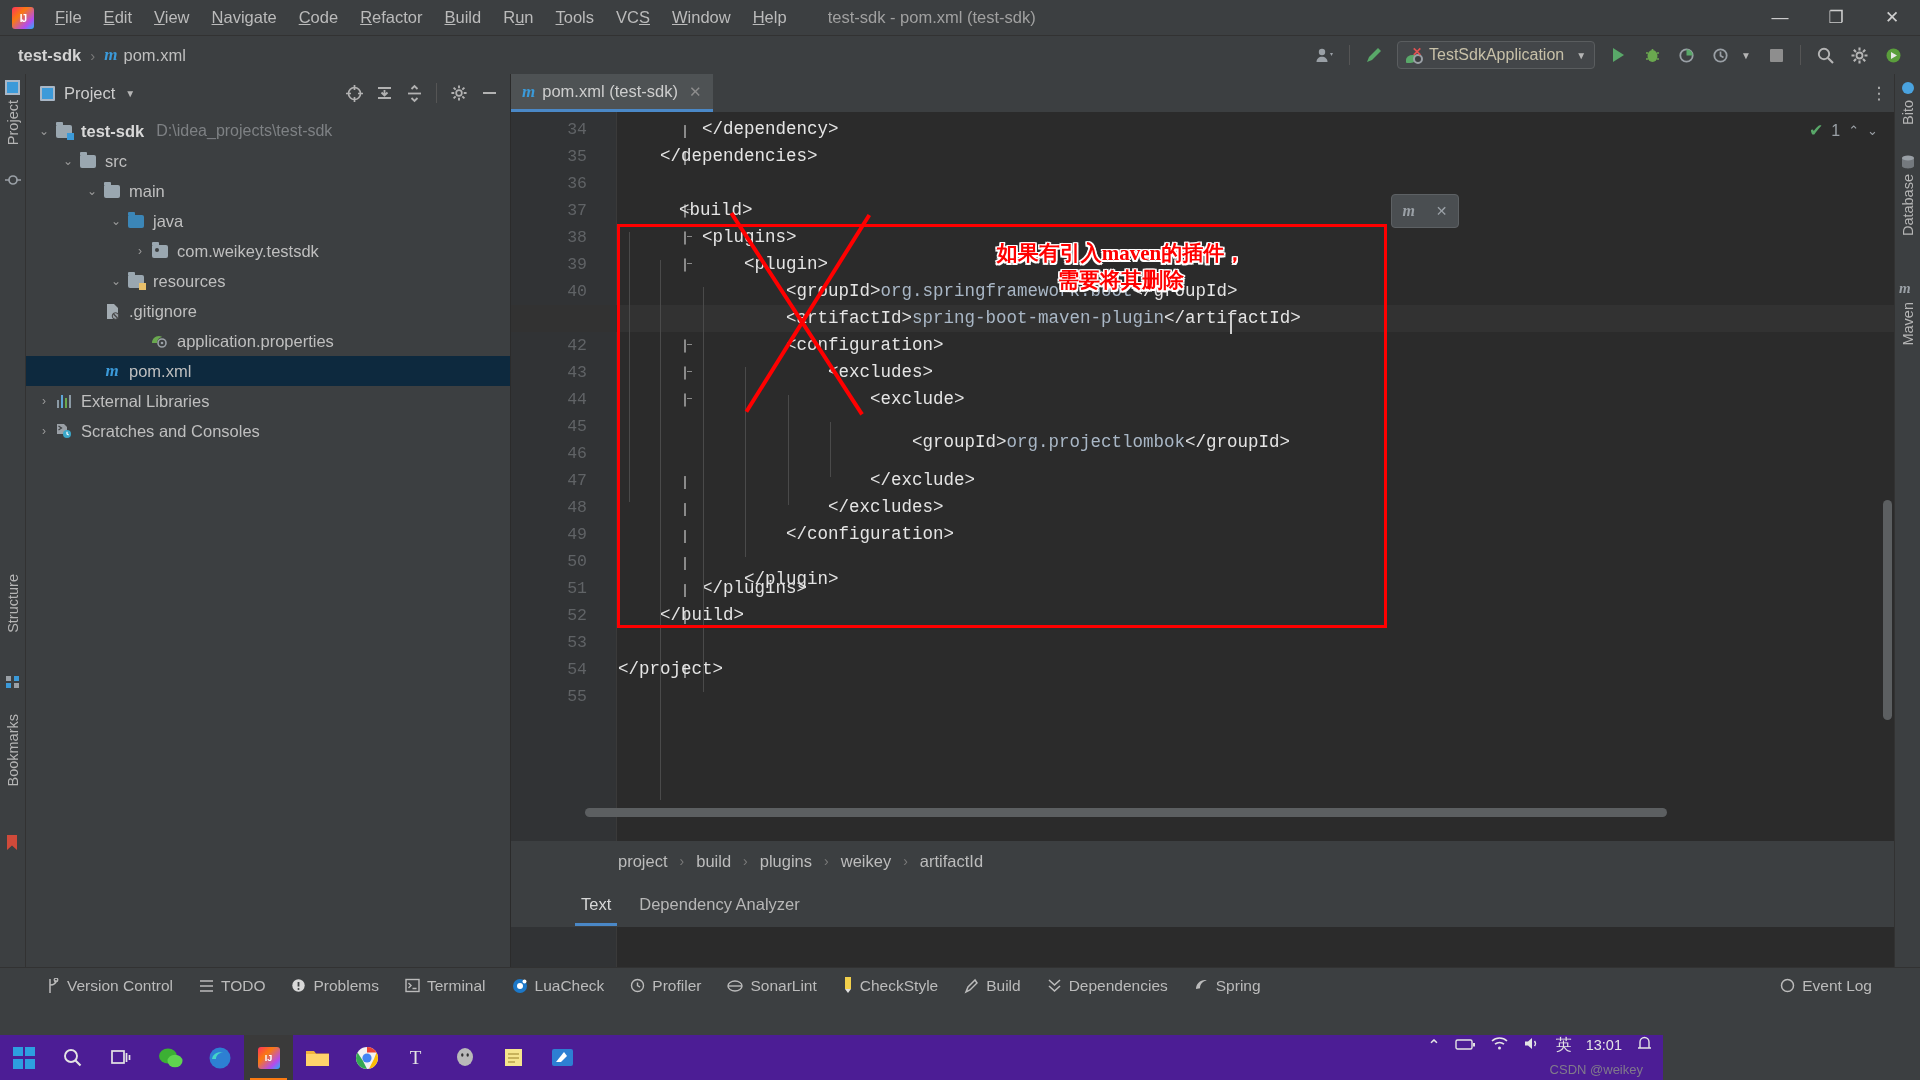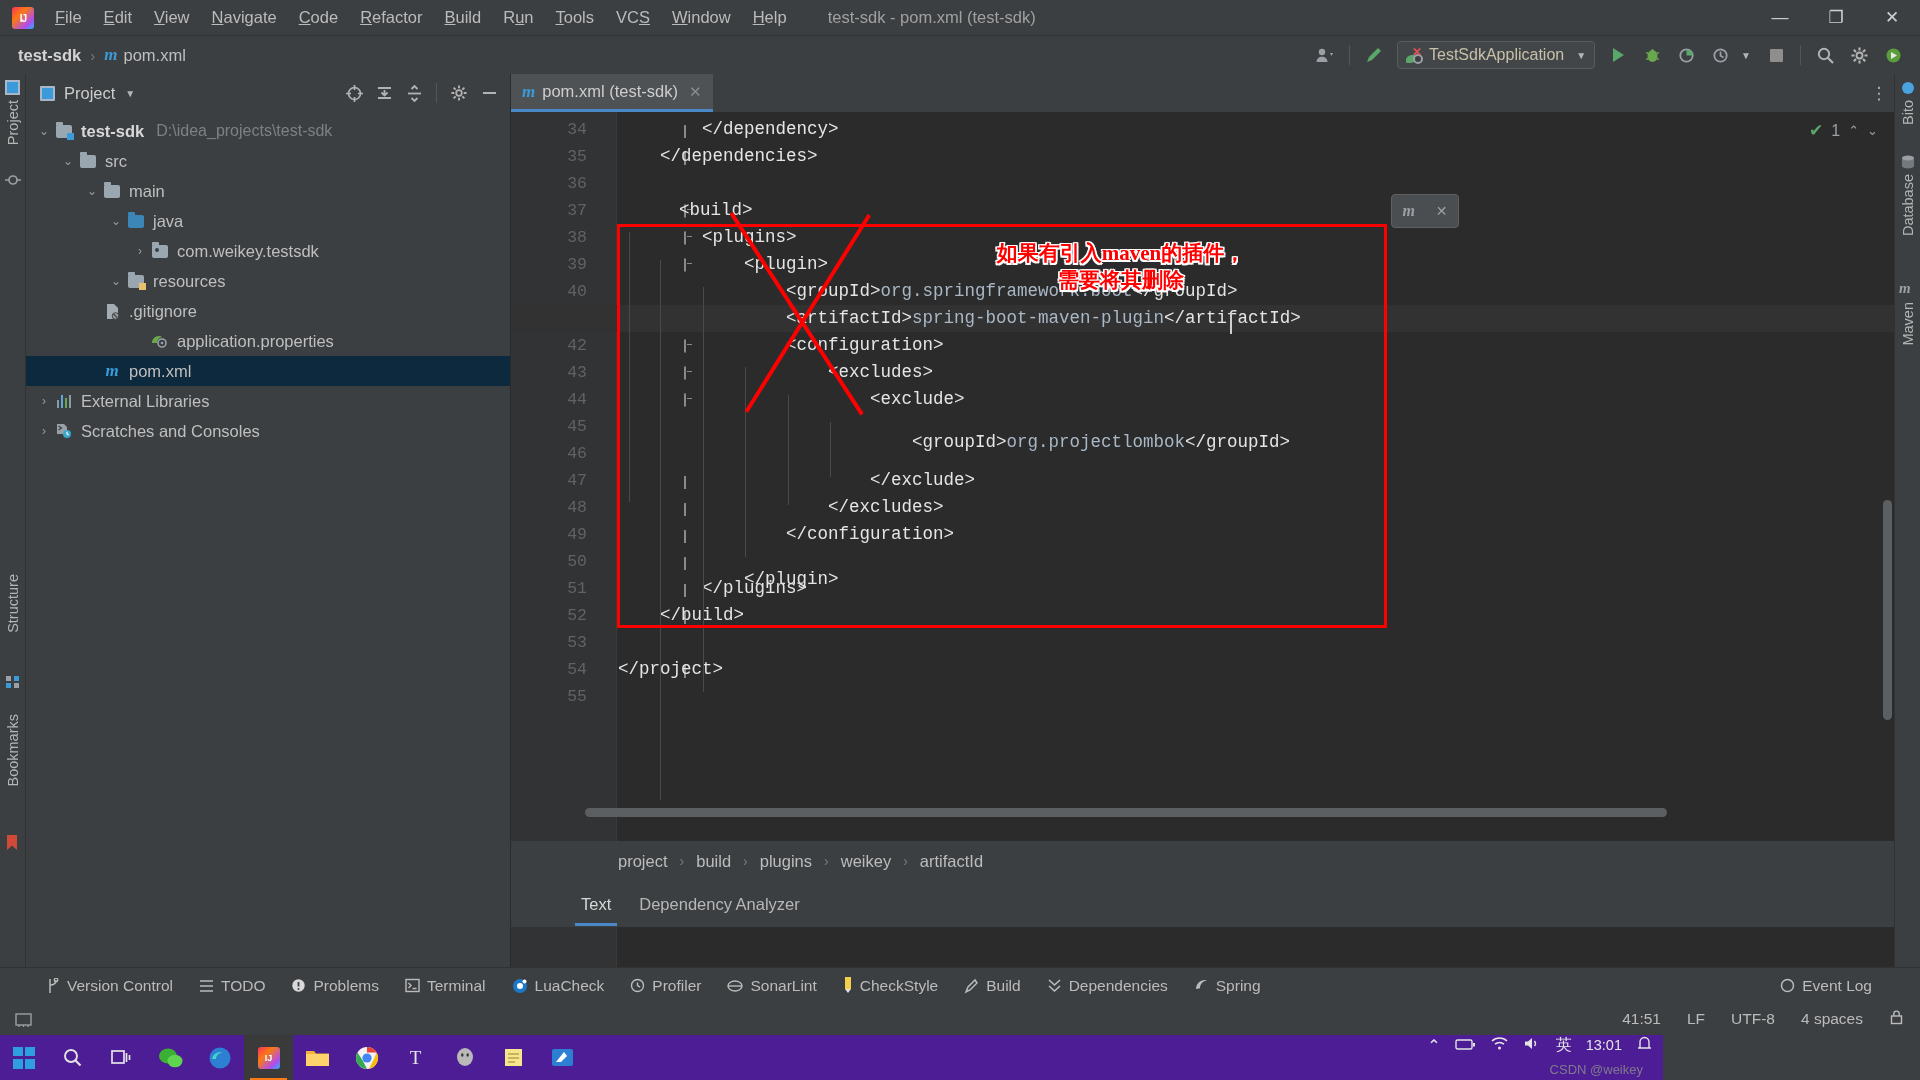--- a/index.html
+++ b/index.html
@@ -856,40 +856,20 @@
         <span class="bico">
           <svg width="15" height="15" viewBox="0 0 15 15">
               <circle cx="7.5" cy="7.5" r="6" fill="none" stroke="#bbb" stroke-width="1.5"></circle>
             </svg>
         </span>
         <span>Event Log</span>
       </div>
     </div>
   </div>
 
-  <div class="statusbar">
-    <div style="width:46px;display:flex;align-items:center;justify-content:center">
-      <svg width="17" height="15" viewBox="0 0 17 15">
-        <rect x="1" y="2" width="15" height="11" fill="none" stroke="#9aa0a6" stroke-width="1.4"></rect>
-        <path d="M4 13v2M8.5 13v2M13 13v2" stroke="#9aa0a6" stroke-width="1.3"></path>
-      </svg>
-    </div>
-    <div class="sb-right">
-      <span class="sb-item">41:51</span>
-      <span class="sb-item">LF</span>
-      <span class="sb-item">UTF-8</span>
-      <span class="sb-item">4 spaces</span>
-      <span class="sb-item">
-        <svg width="15" height="16" viewBox="0 0 15 16">
-          <rect x="2.5" y="7" width="10" height="7.5" fill="none" stroke="#bbb" stroke-width="1.4"></rect>
-          <path d="M4.8 7V4.8a2.7 2.7 0 0 1 5.4 0V7" fill="none" stroke="#bbb" stroke-width="1.4"></path>
-        </svg>
-      </span>
-    </div>
-  </div>
 
   <div class="taskbar">
     <div class="tb-start">
       <span class="win-sq">
           <i></i>
           <i></i>
           <i></i>
           <i></i>
         </span>
     </div>

